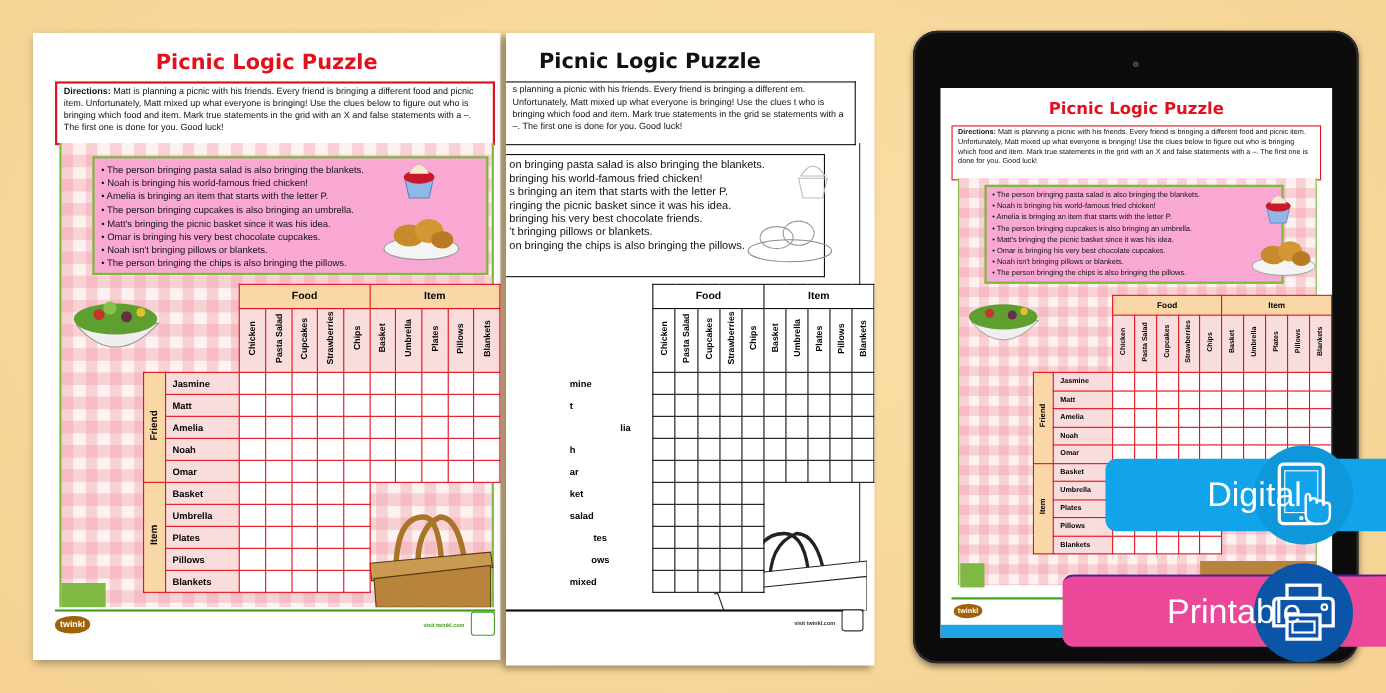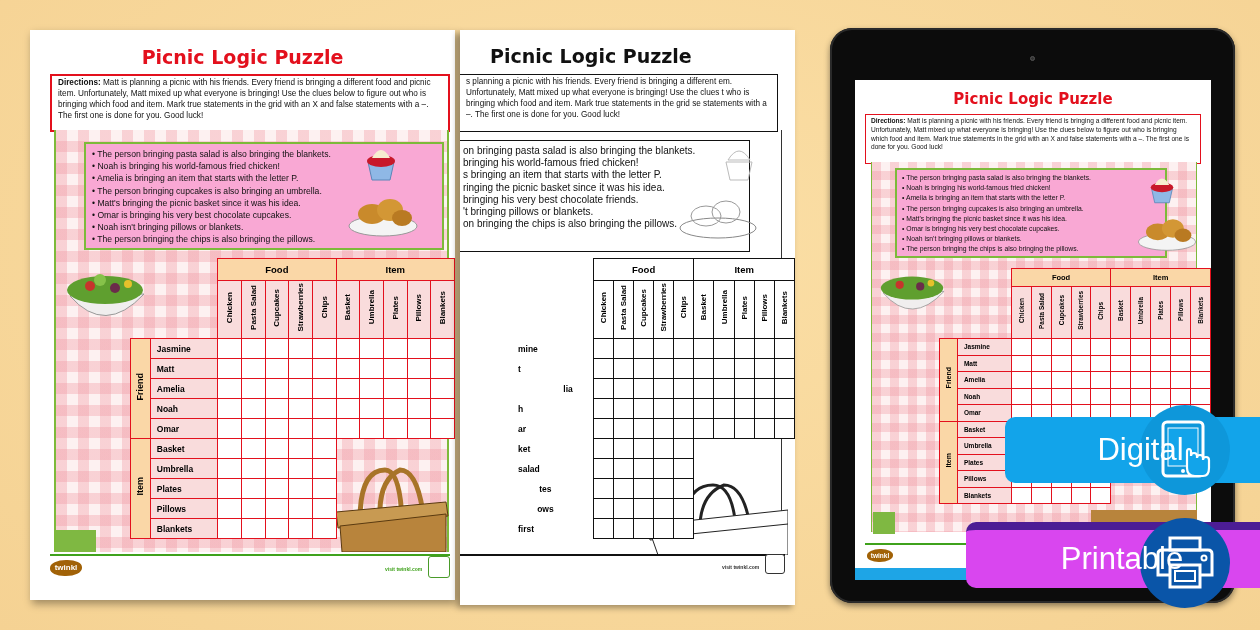--- a/index.html
+++ b/index.html
@@ -139,21 +139,21 @@
     position: absolute; color: #fff; font-family: "Liberation Sans", sans-serif;
     display: flex; align-items: center; justify-content: center;
   }
   .pill .pill-label { position: relative; z-index: 2; }
   .pill .pill-circle {
     position: absolute; border-radius: 50%; display: flex; align-items: center; justify-content: center;
   }
   #pill-digital { left: 1005px; top: 417px; width: 255px; height: 66px; background: #12a4ea; border-radius: 10px 0 0 10px; }
   #pill-digital .pill-label { font-size: 31px; padding-left: 16px; }
   #pill-digital .pill-circle { left: 135px; top: -12px; width: 90px; height: 90px; background: #0e97da; }
-  #pill-printable { left: 966px; top: 522px; width: 294px; height: 66px; background: #d946ef; border-radius: 10px 0 0 10px; border-top: 8px solid #4c1d95; }
+  #pill-printable { left: 966px; top: 522px; width: 294px; height: 66px; background: #ec4899; border-radius: 10px 0 0 10px; border-top: 2px solid #4c1d95; }
   #pill-printable .pill-label { font-size: 31px; padding-left: 18px; }
   #pill-printable .pill-circle { left: 174px; top: -12px; width: 90px; height: 90px; background: #0a55a8; }
 
   
   .pic { position: absolute; }
 </style>
 </head>
 <body>
 
 <div class="stage"></div>
@@ -481,21 +481,21 @@
         </tr>
     <tr>
           <th class="rowhead" style="border:none;text-align:center;padding:0;position:relative;left:-20px">ows</th>
           <td class="cell"></td>
           <td class="cell"></td>
           <td class="cell"></td>
           <td class="cell"></td>
           <td class="cell"></td>
         </tr>
     <tr>
-          <th class="rowhead" style="border:none;text-align:left;padding:0;position:relative;left:-20px">first</th>
+          <th class="rowhead" style="border:none;text-align:left;padding:0;position:relative;left:-20px">mixed</th>
           <td class="cell"></td>
           <td class="cell"></td>
           <td class="cell"></td>
           <td class="cell"></td>
           <td class="cell"></td>
         </tr>
   </tbody>
     </table>
 
   <div class="footer-line"></div>

